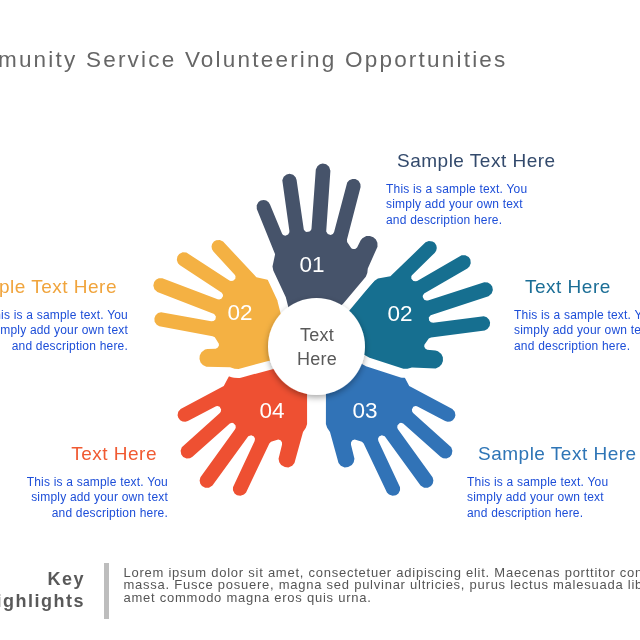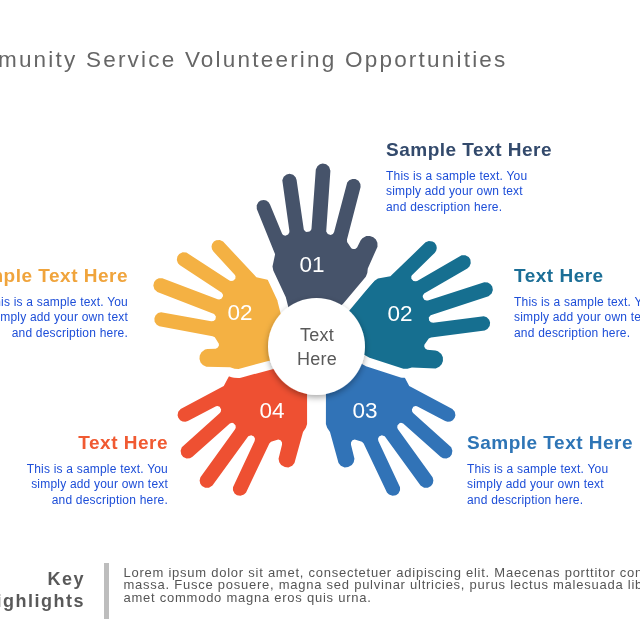--- a/index.html
+++ b/index.html
@@ -1,17 +1,17 @@
 <!DOCTYPE html>
 <html><head><meta charset="utf-8"><style>
 html,body{margin:0;padding:0;}
 body{width:640px;height:640px;overflow:hidden;background:#fff;position:relative;font-family:"Liberation Sans",sans-serif;}
 .title{position:absolute;left:-56.2px;top:49.3px;font-size:22.5px;line-height:1;color:#666;white-space:nowrap;letter-spacing:2.21px;}
 .blk{position:absolute;}
-.blk h3{margin:0;font-size:19px;line-height:21px;font-weight:bold;letter-spacing:0.5px;white-space:nowrap;}
+.blk h3{margin:11px;font-size:19px;line-height:21px;font-weight:normal;letter-spacing:0.5px;white-space:nowrap;}
 .blk p{margin:9px 0 0 0;font-size:12px;line-height:15.4px;color:#1d4ed8;letter-spacing:0.2px;white-space:nowrap;}
 .tr{left:386px;top:139px;}
 .tr h3{color:#334a6c;}
 .rm{left:514px;top:265px;}
 .rm h3{color:#1b6e96;}
 .lm{right:512px;top:265px;text-align:right;}
 .lm h3{color:#f0a43c;}
 .bl{right:472px;top:432px;text-align:right;}
 .bl h3{color:#f05a32;}
 .br{left:467px;top:432px;}

